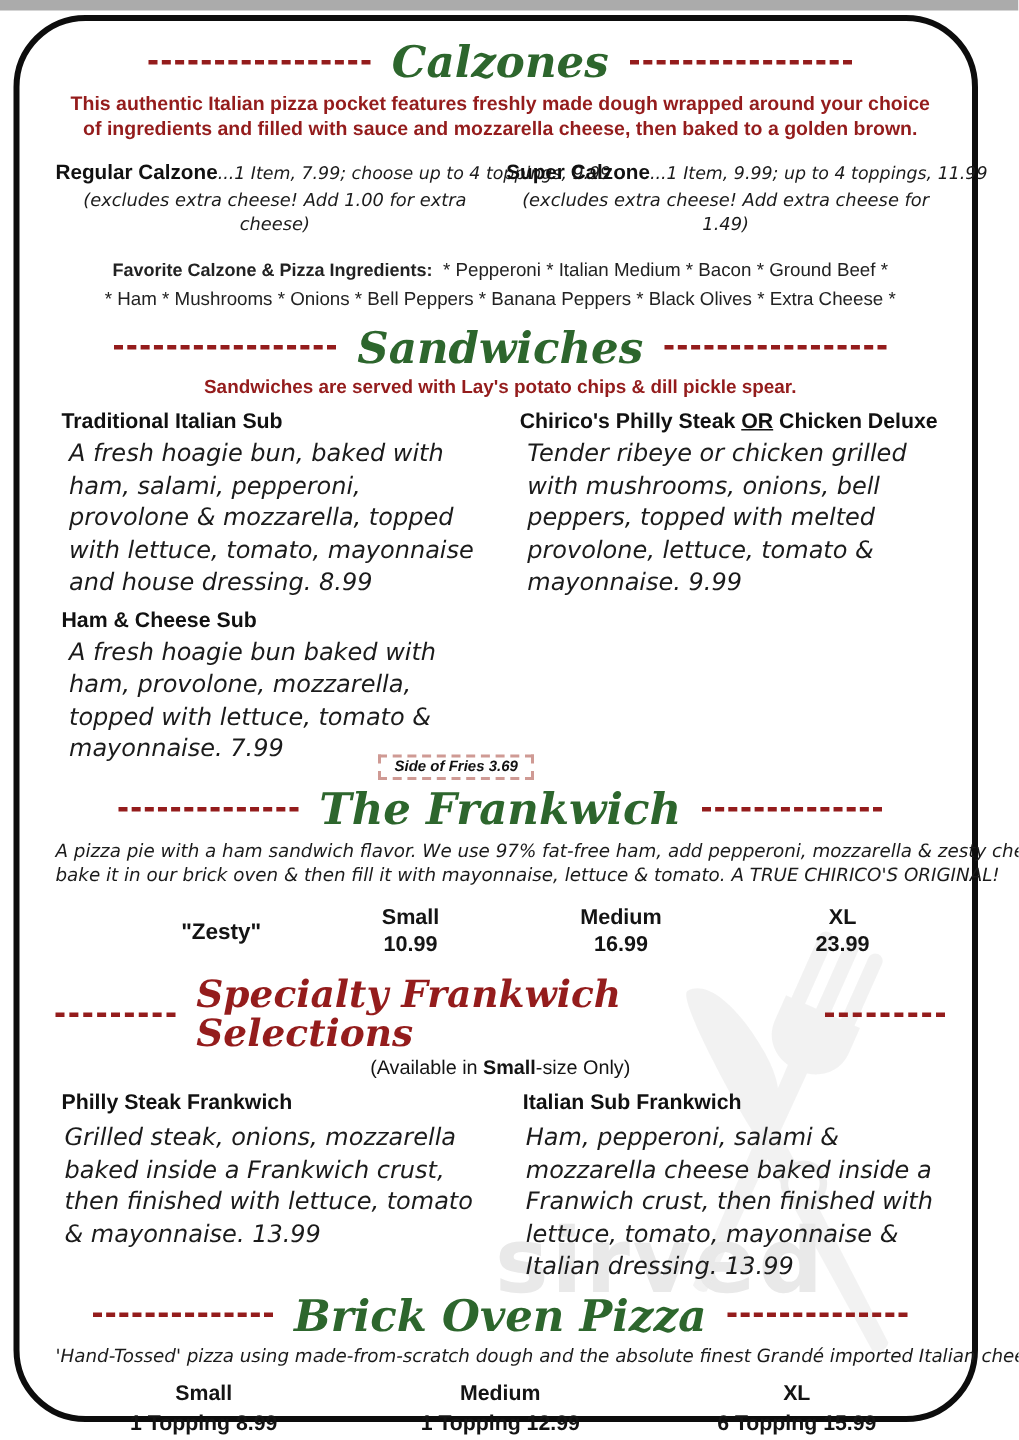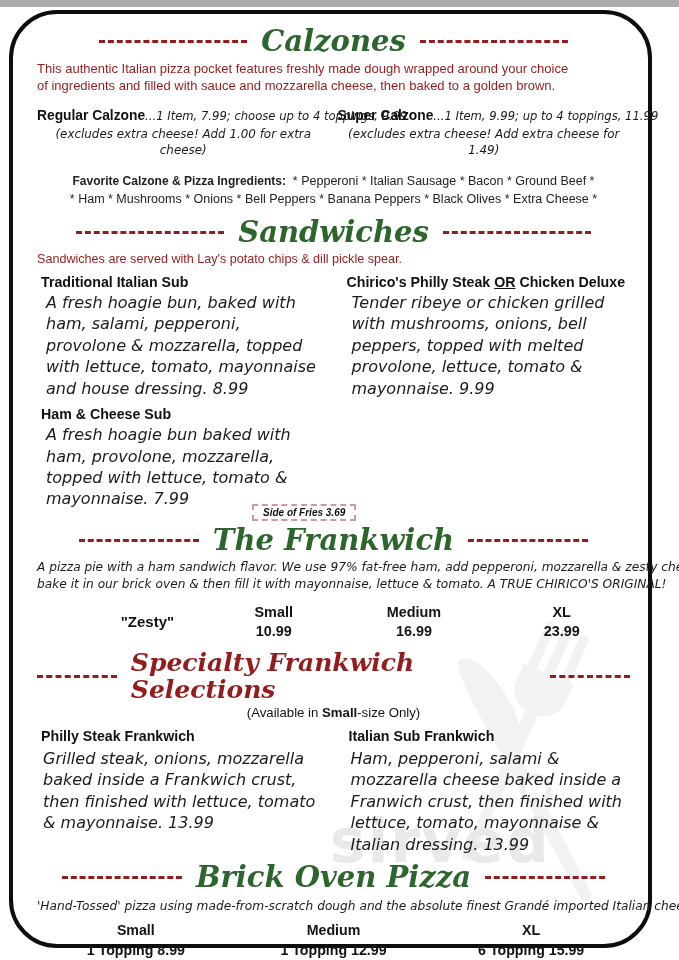--- a/index.html
+++ b/index.html
@@ -44,21 +44,21 @@
   .dash.w150{width:148px;}
   .dash.w120{width:120px;}
   .dash.w90{width:86px;}
   .script{
     font-family:"DejaVu Serif",serif;font-style:italic;font-weight:bold;
     color:var(--green);font-size:29px;line-height:1.05;
     padding:0 2px;
   }
   .script.red-script{color:var(--red);}
   
-  .red-bold{color:var(--red);font-weight:normal;font-size:13px;text-align:left;line-height:1.3;}
+  .red-bold{color:var(--red);font-weight:bold;font-size:13px;text-align:center;line-height:1.3;}
   .desc-italic{
     font-family:"DejaVu Sans",sans-serif;font-style:italic;
     font-size:16px;line-height:1.34;color:#1b1b1b;
   }
   .bold-name{font-weight:bold;font-size:14.2px;color:#111;}
   
   .calzones{margin-top:4px;}
   .calz-intro{margin-top:5px;}
   .calz-row{display:flex;margin-top:11px;gap:8px;}
   .calz{flex:1;min-width:0;}
@@ -165,21 +165,21 @@
         <div class="desc-italic calz-note">(excludes extra cheese!  Add 1.00 for extra cheese)</div>
       </div>
       <div class="calz">
         <div class="calz-line1">
           <span class="bold-name">Super Calzone</span><span class="desc-italic calz-details">...1 Item, 9.99; up to 4 toppings, 11.99</span>
         </div>
         <div class="desc-italic calz-note">(excludes extra cheese!  Add extra cheese for 1.49)</div>
       </div>
     </div>
     <div class="ingredients">
-      <div><b>Favorite Calzone &amp; Pizza Ingredients:</b>&nbsp;&nbsp;<span>* Pepperoni * Italian Sausage * Bacon * Ground Beef *</span></div>
+      <div><b>Favorite Calzone &amp; Pizza Ingredients:</b>&nbsp;&nbsp;<span>* Pepperoni * Italian Medium * Bacon * Ground Beef *</span></div>
       <div>* Ham * Mushrooms * Onions * Bell Peppers * Banana Peppers * Black Olives * Extra Cheese *</div>
     </div>
   </div>
 
   <div class="sandwiches">
     <div class="sec-header">
       <div class="dash w150"></div>
       <div class="script">Sandwiches</div>
       <div class="dash w150"></div>
     </div>

